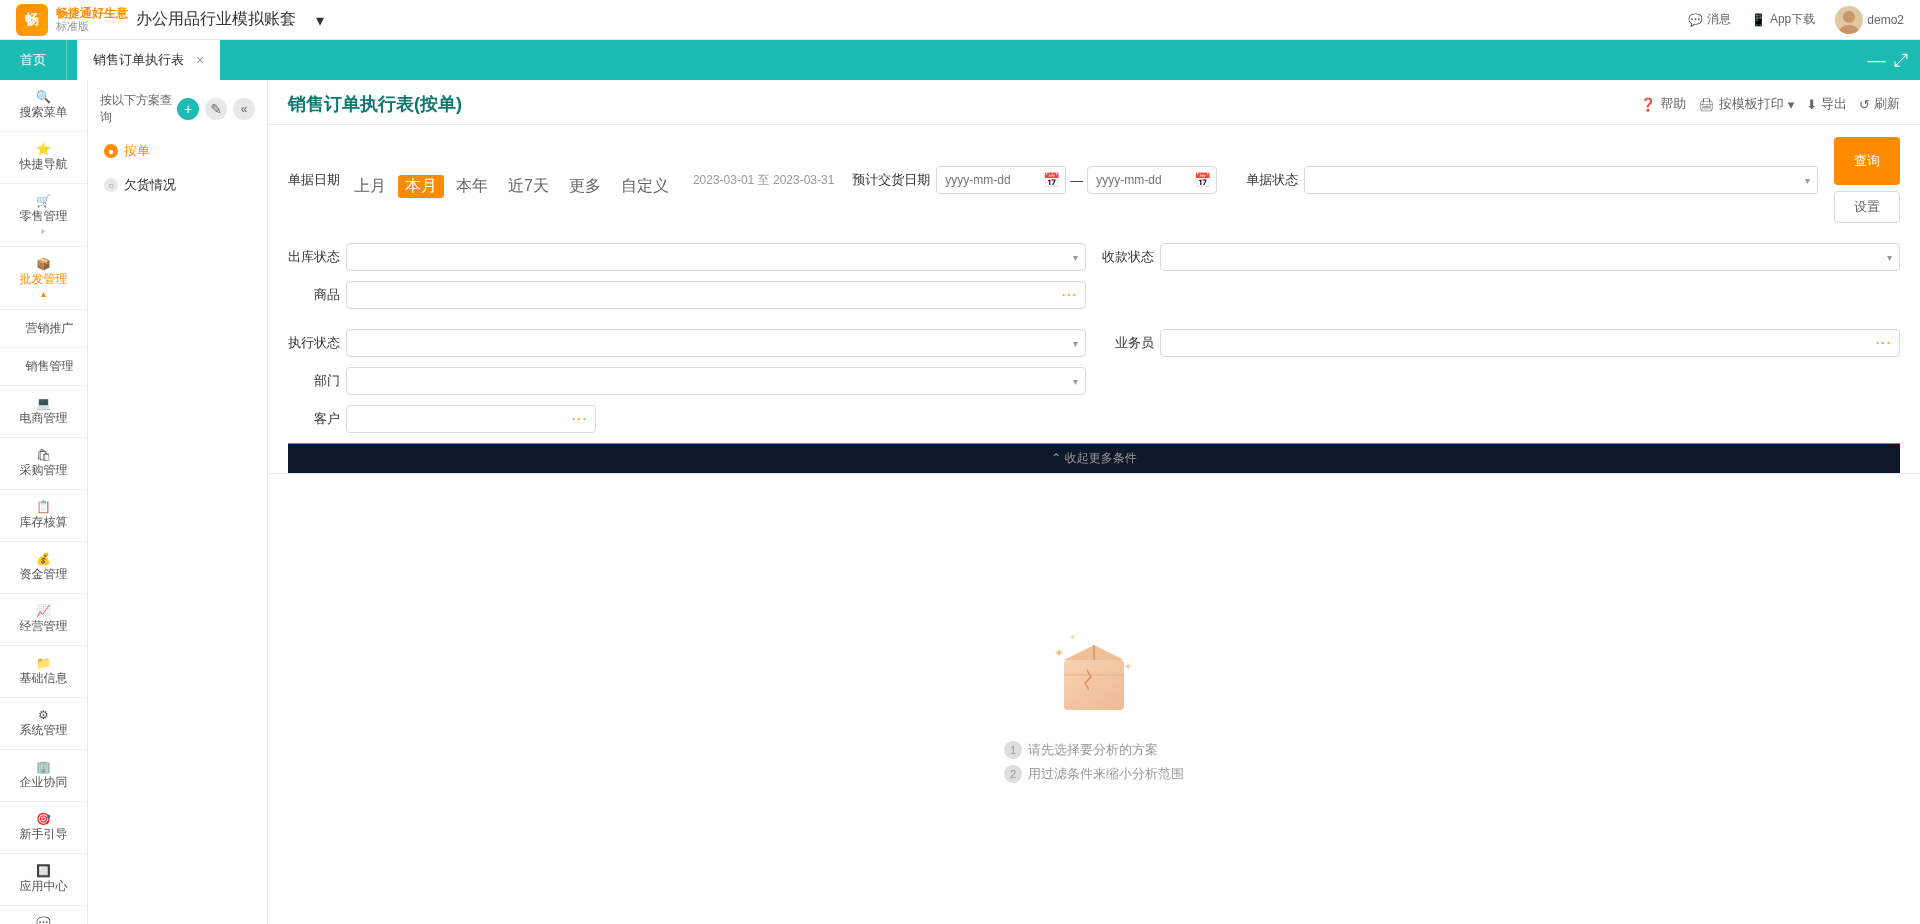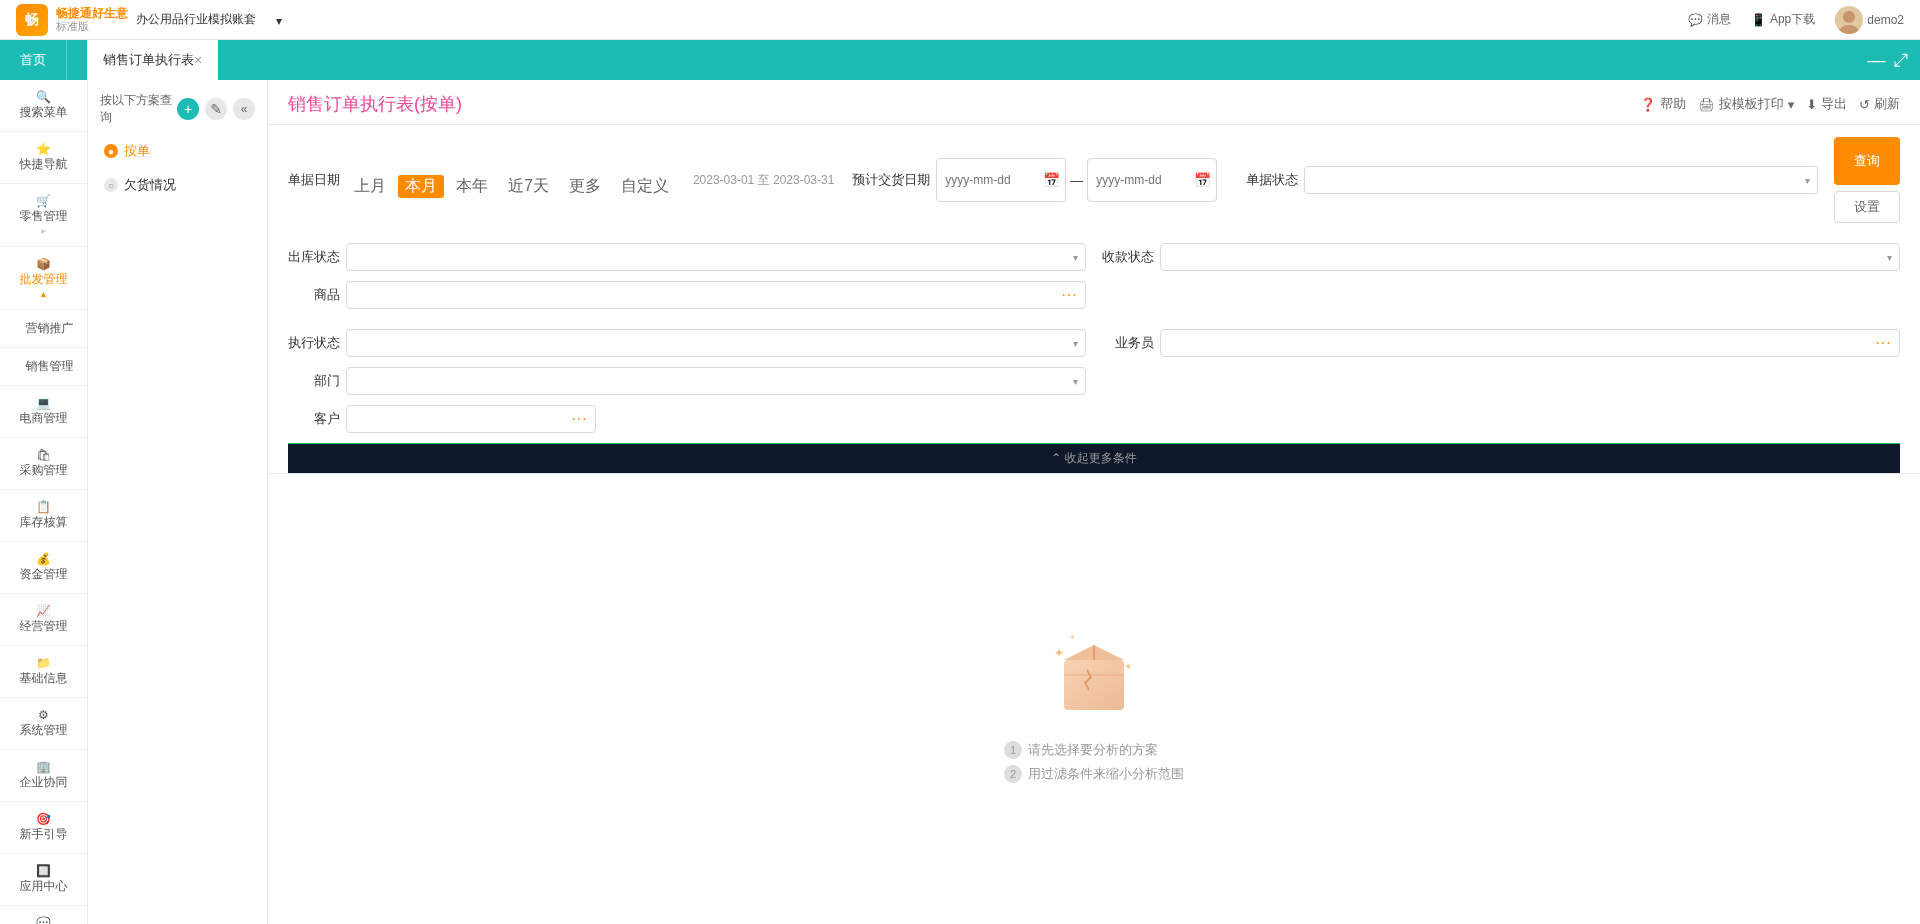--- a/index.html
+++ b/index.html
@@ -11,21 +11,21 @@
       background: #fff;
       display: flex;
       align-items: center;
       justify-content: space-between;
       padding: 0 16px;
       border-bottom: 1px solid #e8e8e8;
       flex-shrink: 0;
     }
     .top-bar-left { display: flex; align-items: center; gap: 8px; }
     .logo-icon { width: 32px; height: 32px; background: linear-gradient(135deg, #ff8c00, #ffa500); border-radius: 6px; display: flex; align-items: center; justify-content: center; color: #fff; font-size: 14px; font-weight: bold; }
-    .dropdown-selector { display: flex; align-items: flex-end; gap: 20px; font-size: 12px; color: #333; cursor: pointer; }
+    .dropdown-selector { display: flex; align-items: flex-end; gap: 20px; font-size: 16px; color: #333; cursor: pointer; }
     .top-bar-right { display: flex; align-items: center; gap: 20px; }
     .top-bar-item { display: flex; align-items: center; gap: 4px; font-size: 12px; color: #666; cursor: pointer; }
     .avatar { width: 28px; height: 28px; border-radius: 50%; background: #e0c8a0; display: flex; align-items: center; justify-content: center; font-size: 11px; overflow: hidden; }
 
     
     .tab-bar {
       height: 40px;
       background: #1cbbb4;
       display: flex;
       align-items: center;
@@ -44,22 +44,22 @@
     }
     .tab-item {
       height: 40px;
       padding: 0 16px;
       display: flex;
       align-items: center;
       background: #fff;
       color: #333;
       font-size: 13px;
       cursor: pointer;
-      gap: 0;
-      margin-left: 20px;
+      gap: 12px;
+      margin-left: 10px;
       justify-content: flex-end;
     }
     .tab-close { color: #999; font-size: 14px; cursor: pointer; }
     .tab-actions { margin-left: auto; display: flex; align-items: center; gap: 8px; padding-right: 12px; }
     .tab-action-btn { color: #fff; font-size: 18px; cursor: pointer; line-height: 1; }
 
     
     .main-layout { display: flex; flex: 1; overflow: hidden; }
 
     
@@ -134,33 +134,33 @@
     
     .page-header {
       background: #fff;
       padding: 12px 20px 8px;
       border-bottom: 1px solid #e8e8e8;
       display: flex;
       align-items: center;
       justify-content: space-between;
       flex-shrink: 0;
     }
-    .page-title { font-size: 18px; font-weight: normal; color: #ec4899; }
+    .page-title { font-size: 18px; font-weight: bold; color: #0f766e; }
     .page-actions { display: flex; align-items: center; gap: 12px; }
     .page-action-item { display: flex; align-items: center; gap: 4px; font-size: 13px; color: #666; cursor: pointer; }
     .print-btn { display: flex; align-items: center; gap: 4px; font-size: 13px; color: #666; cursor: pointer; }
     .date-tab { padding: 2px 8px; font-size: 16px; color: #666; cursor: pointer; border-radius: 2px; margin-top: 12px; }
     .date-tab.active { background: #ff8c00; color: #fff; border-radius: 3px; }
     .date-input-wrapper { position: relative; display: flex; align-items: center; }
     .date-input {
       border: 1px solid #d9d9d9;
       border-radius: 4px;
       padding: 4px 28px 4px 8px;
       font-size: 12px;
-      height: 44px;
+      height: 28px;
       outline: none;
       width: 130px;
       color: #ccc;
     }
     .date-icon { position: absolute; right: 6px; color: #ff8c00; font-size: 14px; }
     .dots-btn { color: #ff8c00; font-size: 16px; cursor: pointer; }
 
     .collapse-bar {
       text-align: center;
       padding: 6px 0;

